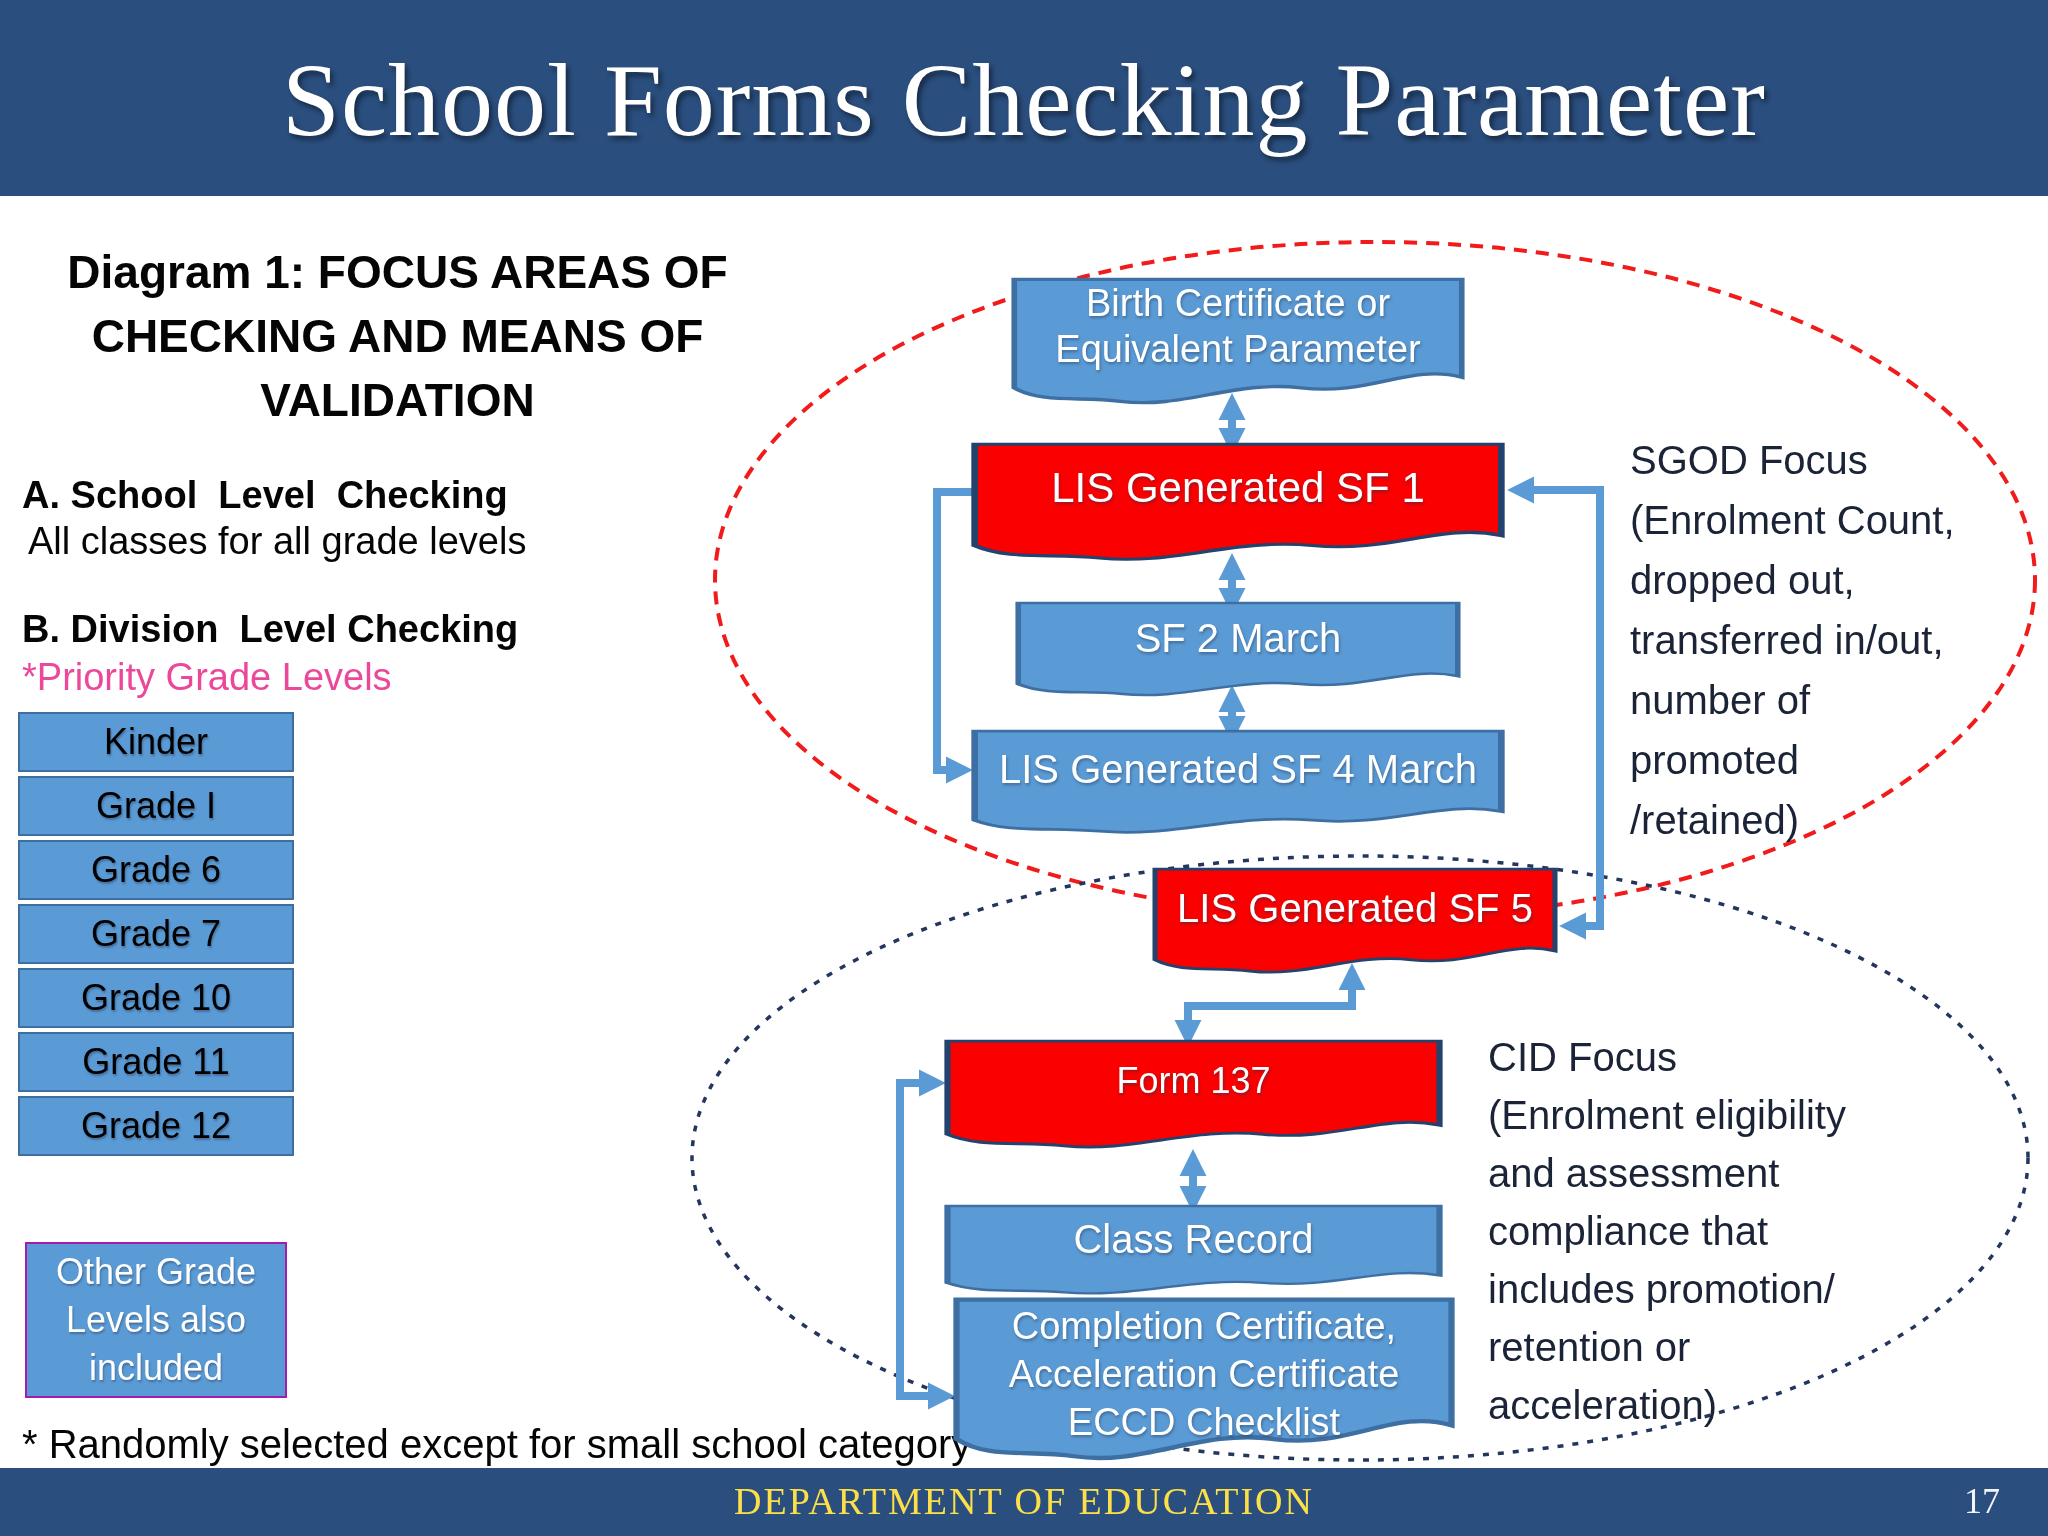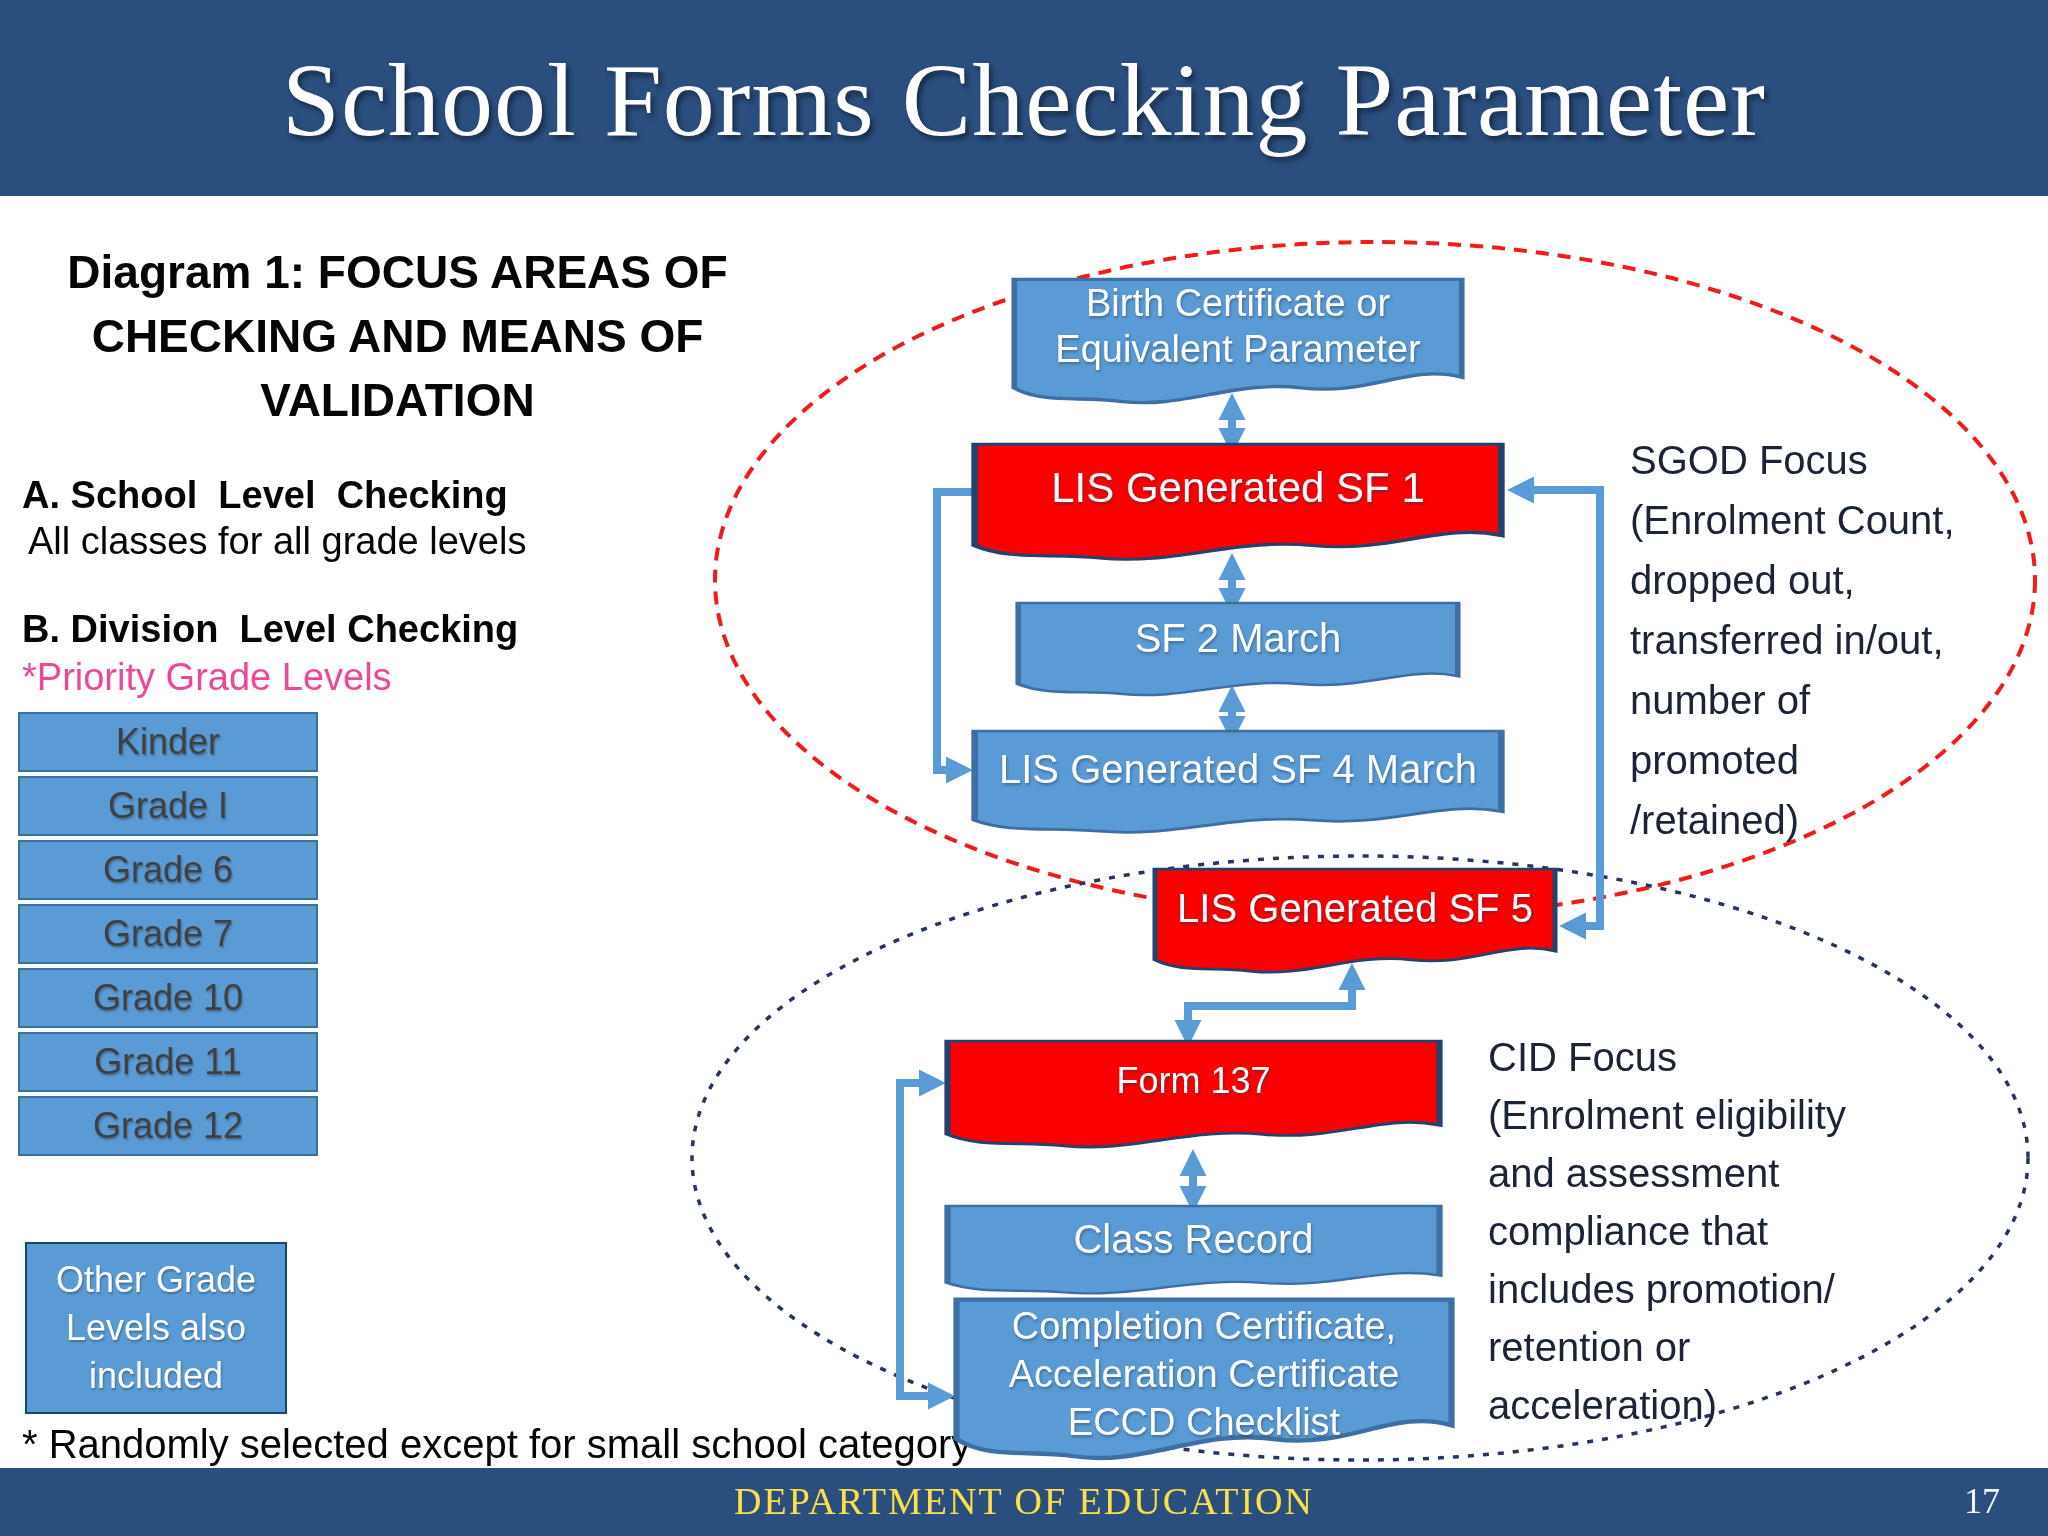--- a/index.html
+++ b/index.html
@@ -32,28 +32,28 @@
   .lp-heading{
     position:absolute;left:20px;top:240px;width:755px;
     font-size:46px;font-weight:bold;line-height:64px;color:#050505;text-align:center;
   }
   .lp-a-title{position:absolute;left:22px;top:474px;font-size:38px;font-weight:bold;color:#050505;white-space:pre-wrap;}
   .lp-a-body{position:absolute;left:28px;top:520px;font-size:38px;color:#050505;}
   .lp-b-title{position:absolute;left:22px;top:608px;font-size:38px;font-weight:bold;color:#050505;white-space:pre-wrap;}
   .lp-b-note{position:absolute;left:22px;top:656px;font-size:38px;color:#ec4899;}
   .grade-list{position:absolute;left:18px;top:712px;width:276px;}
   .gradebox{
-    box-sizing:border-box;width:300px;height:60px;margin-bottom:4px;
+    box-sizing:border-box;width:276px;height:60px;margin-bottom:4px;
     background:#5B9BD5;border:2px solid #3E6FA3;
-    color:#404040;font-size:36px;line-height:56px;text-align:center;
+    color:#000000;font-size:36px;line-height:56px;text-align:center;
     text-shadow:1px 2px 2px rgba(40,60,90,0.45);
   }
   .other-grades{
     position:absolute;left:25px;top:1242px;width:262px;box-sizing:border-box;
-    background:#5B9BD5;border:2px solid #0c4a6e;padding:12px 4px;
+    background:#5B9BD5;border:2px solid #a21caf;padding:4px 4px;
     color:#ffffff;font-size:36px;line-height:48px;text-align:center;
     text-shadow:1px 2px 2px rgba(40,60,90,0.45);white-space:pre-line;
   }
   .footnote{
     position:absolute;left:22px;top:1422px;font-size:40px;color:#050505;white-space:nowrap;
   }
   
   .node{position:absolute;z-index:2;}
   .node .shape{position:absolute;left:0;top:0;width:100%;height:100%;overflow:visible;}
   .node.blue .shape path{fill:#5B9BD5;stroke:#3E6FA3;stroke-width:2.5;}

